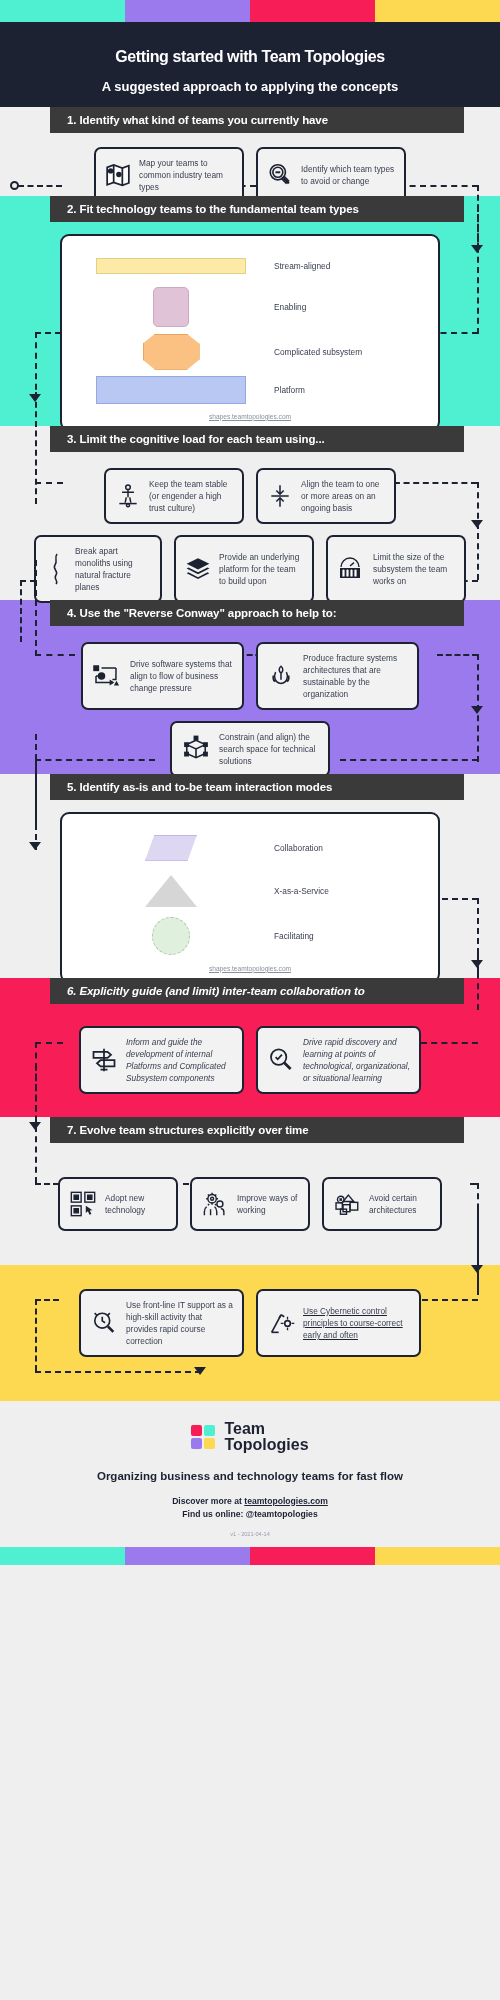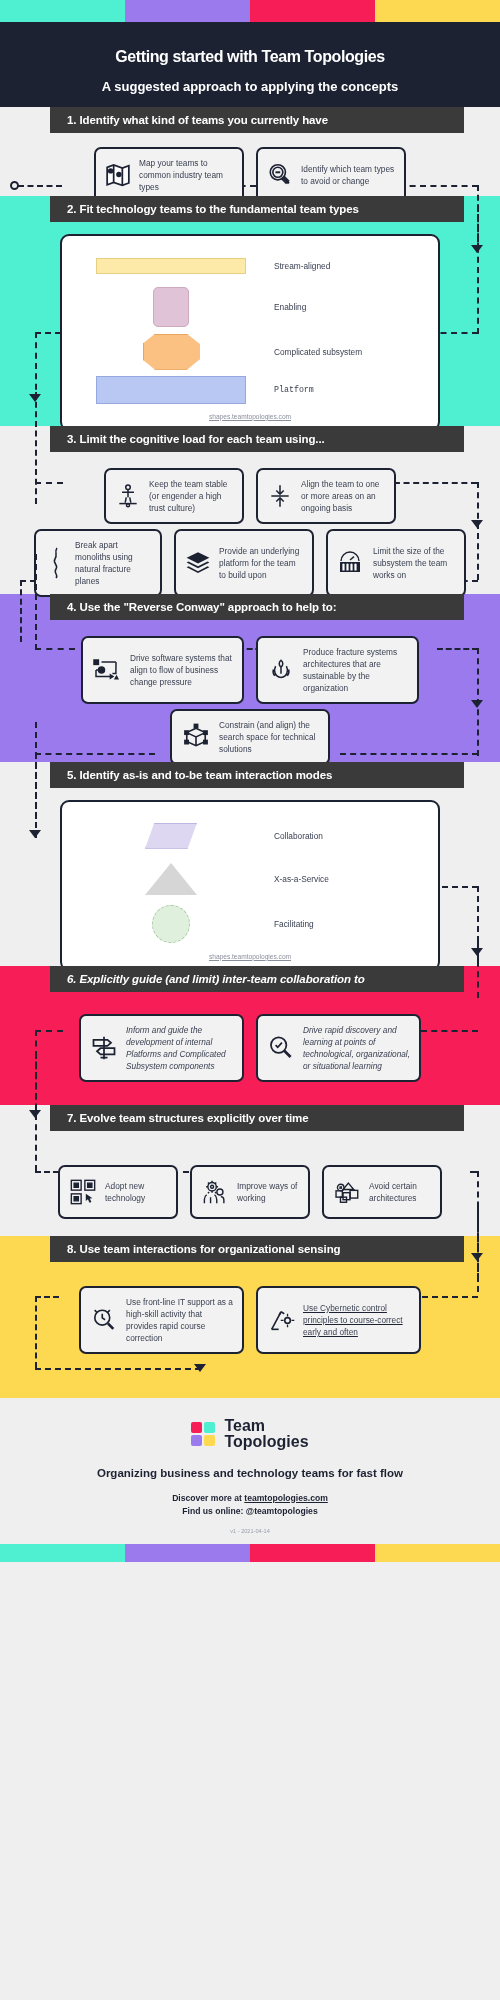--- a/index.html
+++ b/index.html
@@ -63,21 +63,21 @@
   .sec-body { padding: 14px 18px 16px 18px; position: relative; z-index: 3; }
 
   
   .row {
     display: flex;
     justify-content: center;
     gap: 12px;
     position: relative;
     z-index: 4;
   }
-  .row + .row { margin-top: 5px; }
+  .row + .row { margin-top: 11px; }
   .card {
     background: #f2f2f2;
     border: 2.2px solid #1d2233;
     border-radius: 7px;
     display: flex;
     align-items: center;
     gap: 8px;
     padding: 8px 9px;
     min-height: 54px;
   }
@@ -217,21 +217,21 @@
               <div class="sh-enable"></div>
             </div>
           <div class="shape-lbl">Enabling</div>
         </div>
         <div class="shape-row" style="height:42px;">
           <div class="shape-col">
               <div class="sh-comp"></div>
             </div>
           <div class="shape-lbl">Complicated subsystem</div>
         </div>
-        <div class="shape-row" style="height:34px;font-family:Liberation Mono, monospace;">
+        <div class="shape-row" style="height:34px;">
           <div class="shape-col">
               <div class="sh-plat"></div>
             </div>
           <div class="shape-lbl">Platform</div>
         </div>
         <div class="panel-link">shapes.teamtopologies.com</div>
       </div>
     </div>
   </div>
 
@@ -485,21 +485,20 @@
               <path d="M5.6 7.2l2 2M7.6 7.2l-2 2"></path>
             </svg>
           </span>
           <span class="txt">Avoid certain architectures</span>
         </div>
       </div>
     </div>
   </div>
 
   <div class="band yellow">
-    <div class="sec-head" style="margin-top:-17px;">8. Use team interactions for organizational sensing</div>
     <div class="sec-body" style="padding-top:24px;padding-bottom:44px;">
       <div class="conn dash-v" style="left:477px;top:-56px;height:86px;"></div>
       <div class="conn dash-h" style="left:372px;top:34px;width:106px;"></div>
       <div class="conn dash-h" style="left:206px;top:34px;width:24px;"></div>
       <div class="conn dash-h" style="left:35px;top:34px;width:24px;"></div>
       <div class="conn dash-v" style="left:35px;top:34px;height:72px;"></div>
       <div class="conn dash-h" style="left:35px;top:106px;width:166px;"></div>
       <div class="conn arrow-d" style="left:194px;top:102px;"></div>
 
       <div class="row">

